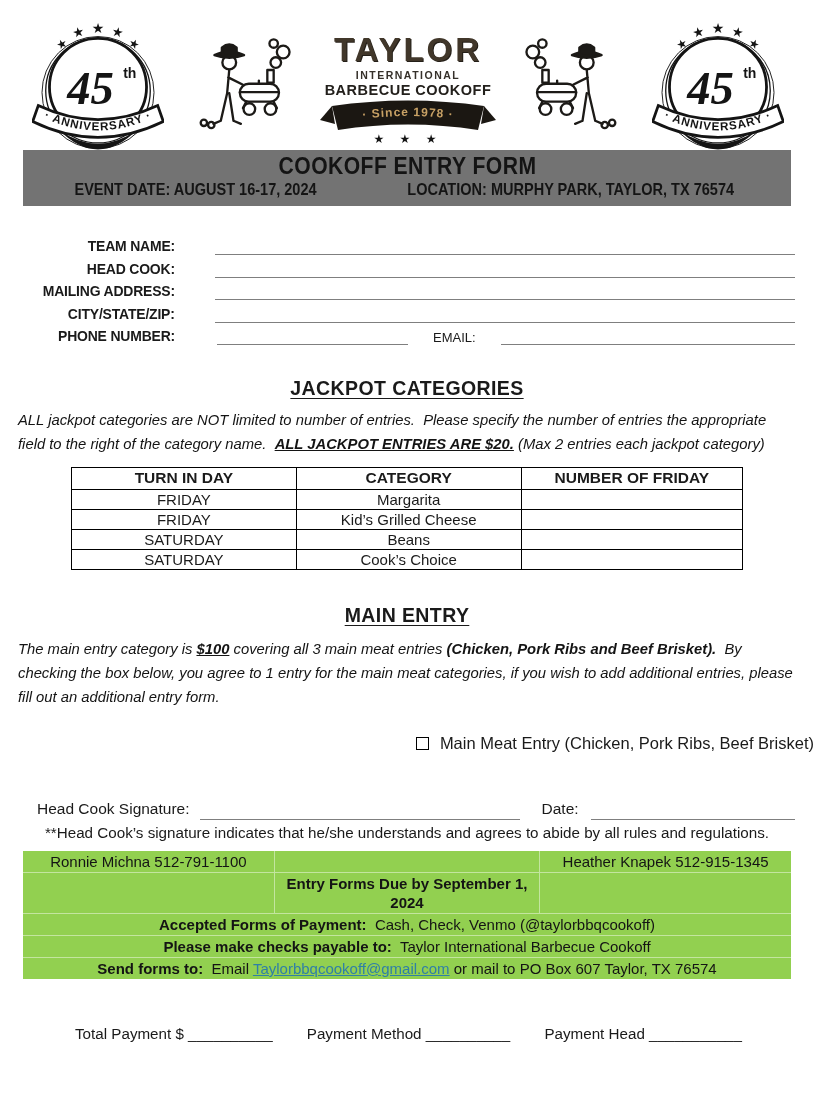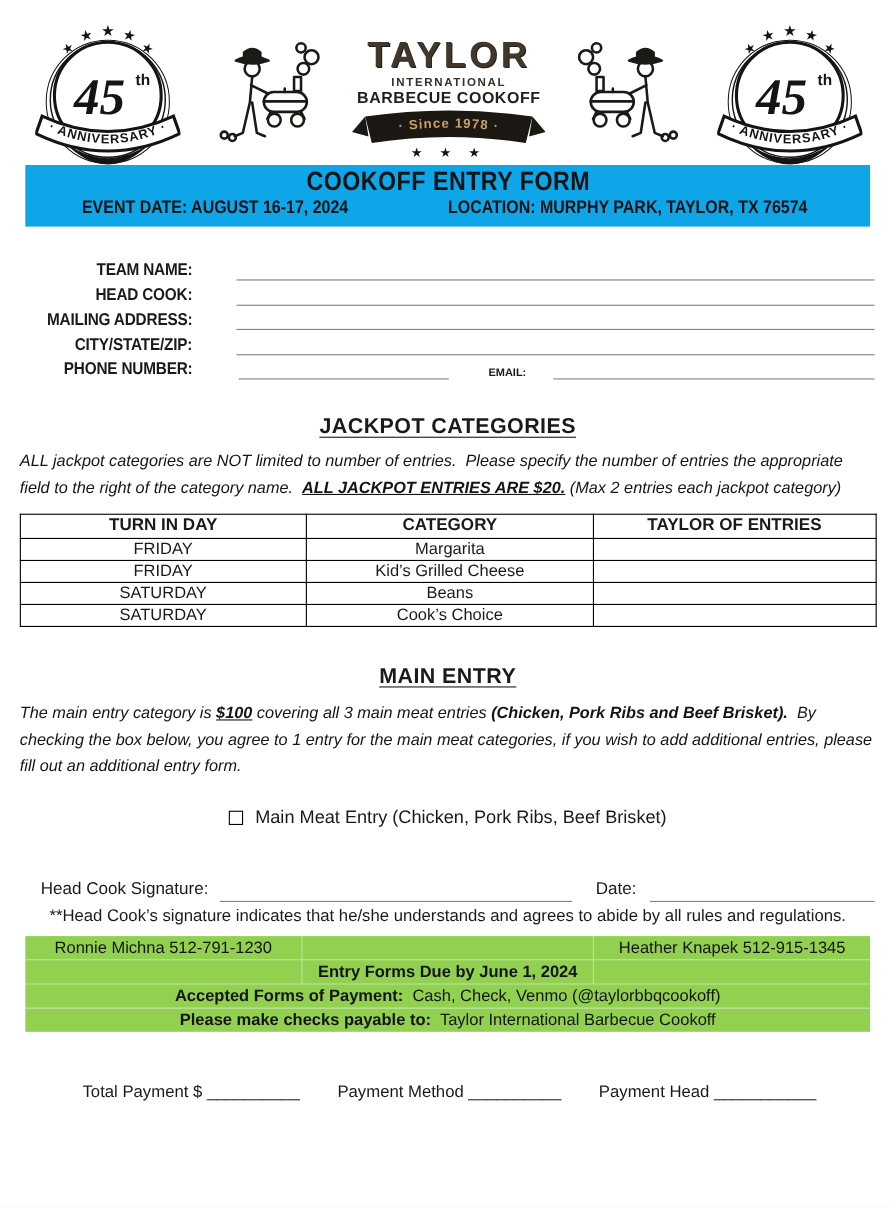--- a/index.html
+++ b/index.html
@@ -16,60 +16,60 @@
   .logo-text { text-align:center; width:208px; }
   .logo-title { font-size:33px; font-weight:bold; letter-spacing:3px; color:#41372a;
     line-height:1; text-shadow:1px 1px 0 #241f18; }
   .logo-sub1 { font-size:10.5px; font-weight:bold; letter-spacing:1.5px; color:#35302a; margin-top:3px; }
   .logo-sub2 { font-size:14.5px; font-weight:bold; letter-spacing:.5px; color:#23201c; margin-top:1px; }
   .logo-ribbon-svg { display:block; margin:2px auto 0; }
   .logo-stars { font-size:12px; letter-spacing:6px; color:#141414; margin-top:-14px; }
   .cowboy { width:118px; height:110px; }
   .cowboy.flip { transform:scaleX(-1); }
   
-  .banner { margin:0 23px; background:#0ea5e9; text-align:center; padding:2px 0 7px; }
+  .banner { margin:0 23px; background:#737373; text-align:center; padding:2px 0 7px; }
   .scx { display:inline-block; transform:scaleX(.88); transform-origin:center; }
   .banner-title { font-size:24px; font-weight:bold; letter-spacing:.5px; color:#141414; }
   .banner-sub { display:flex; justify-content:center; gap:52px; font-size:16.5px;
     font-weight:bold; margin-top:0; color:#141414; }
   
   .fields { margin:28px 19px 0 0; }
   .frow { display:flex; align-items:flex-end; height:21px; margin-bottom:1.5px; }
   .flabel { width:175px; text-align:right; font-weight:bold; font-size:15.5px;
     letter-spacing:-.2px; }
   .flabel .scxr { display:inline-block; transform:scaleX(.9); transform-origin:100% 50%; }
   .fline { border-bottom:1.5px solid #7f7f7f; flex:1; margin-left:40px; height:100%; }
   .fline.short { flex:0 0 191px; margin-left:42px; }
-  .flabel-email { font-weight:bold; font-size:10px; margin-left:36px; }
+  .flabel-email { font-weight:normal; font-size:13px; margin-left:25px; }
   .fline.email { margin-left:25px; }
   
   .assist { display:flex; margin:30px 19px 0 37px; }
   .assist-label { width:163px; font-weight:bold; font-size:15.5px; padding-top:2px; }
   .assist-grid { flex:1; display:grid; grid-template-columns:1fr 1fr; column-gap:14px; row-gap:4px; }
   .acell { display:flex; align-items:flex-end; height:20px; }
   .anum { font-weight:bold; font-size:15px; width:14px; }
   .aline { flex:1; border-bottom:1.5px solid #7f7f7f; height:100%; }
   
   .section-heading { text-align:center; margin-top:32px; }
   .section-heading span { font-size:19.5px; font-weight:bold; letter-spacing:.4px;
     text-decoration:underline; text-underline-offset:3px; }
   .note { font-style:italic; font-size:14.8px; line-height:1.62;
     margin:9px 18px 0; white-space:pre-wrap; color:#141414; }
   .note .bu { font-weight:bold; text-decoration:underline; }
   .note .b { font-weight:bold; }
   
-  table.jackpot { width:779px; margin:10px auto 0; border-collapse:collapse;
+  table.jackpot { width:672px; margin:10px auto 0; border-collapse:collapse;
     border:1.5px solid #000; }
   table.jackpot th { border:1px solid #000; font-size:15.5px; font-weight:bold;
     padding:1px 0 2px; }
   table.jackpot td { border:1px solid #000; font-size:15px; text-align:center;
     height:20px; padding:0; }
   table.jackpot col.c1 { width:33.5%; } table.jackpot col.c2 { width:33.5%; }
   
-  .checkline { display:flex; justify-content:center; align-items:center; gap:11px;
+  .checkline { display:flex; justify-content:flex-end; align-items:center; gap:11px;
     margin-top:24px; font-size:16.5px; }
   .cbox { width:13px; height:13px; border:1.7px solid #000; background:#fff; }
   
   .sigrow { display:flex; align-items:center; margin:46px 19px 0 37px; height:21px;
     font-size:15.5px; }
   .siglabel { white-space:nowrap; }
   .sigline { width:320px; border-bottom:1.5px solid #7f7f7f; margin-left:10px; height:100%; }
   .datelabel { margin-left:22px; white-space:nowrap; }
   .dateline { flex:1; border-bottom:1.5px solid #7f7f7f; margin-left:12px; height:100%; }
   .signote { font-size:15.2px; margin-top:4px; text-align:center; }
@@ -245,21 +245,21 @@
   <table class="jackpot">
     <colgroup>
         <col class="c1">
         <col class="c2">
         <col class="c3">
       </colgroup>
     <thead>
       <tr>
         <th>TURN IN DAY</th>
         <th>CATEGORY</th>
-        <th>TAYLOR OF ENTRIES</th>
+        <th>NUMBER OF FRIDAY</th>
       </tr>
     </thead>
     <tbody>
       <tr>
         <td>FRIDAY</td>
         <td>Margarita</td>
         <td></td>
       </tr>
       <tr>
         <td>FRIDAY</td>
@@ -292,31 +292,32 @@
   <div class="sigrow">
     <span class="siglabel">Head Cook Signature:</span>
     <div class="sigline"></div>
     <span class="datelabel">Date:</span>
     <div class="dateline"></div>
   </div>
   <div class="signote">**Head Cook’s signature indicates that he/she understands and agrees to abide by all rules and regulations.</div>
 
   <div class="footer">
     <div class="f-grid">
-      <div class="f-cell vr">Ronnie Michna 512-791-1230</div>
+      <div class="f-cell vr">Ronnie Michna 512-791-1100</div>
       <div class="f-cell"></div>
       <div class="f-cell vl">Heather Knapek 512-915-1345</div>
     </div>
     <div class="f-grid">
       <div class="f-cell vr"></div>
-      <div class="f-cell fb">Entry Forms Due by June 1, 2024</div>
+      <div class="f-cell fb">Entry Forms Due by September 1, 2024</div>
       <div class="f-cell vl"></div>
     </div>
     <div class="f-row" style="white-space:pre-wrap;"><span class="fb">Accepted Forms of Payment:</span><span>  Cash, Check, Venmo (@taylorbbqcookoff)</span></div>
     <div class="f-row" style="white-space:pre-wrap;"><span class="fb">Please make checks payable to:</span><span>  Taylor International Barbecue Cookoff</span></div>
+    <div class="f-row" style="white-space:pre-wrap;"><span class="fb">Send forms to:</span><span>  Email </span><a class="email-link">Taylorbbqcookoff@gmail.com</a><span> or mail to PO Box 607 Taylor, TX 76574</span></div>
   </div>
 
   <div class="payrow">
     <span>Total Payment $ __________</span>
     <span>Payment Method __________</span>
     <span>Payment Head ___________</span>
   </div>
 
 </div>
 

